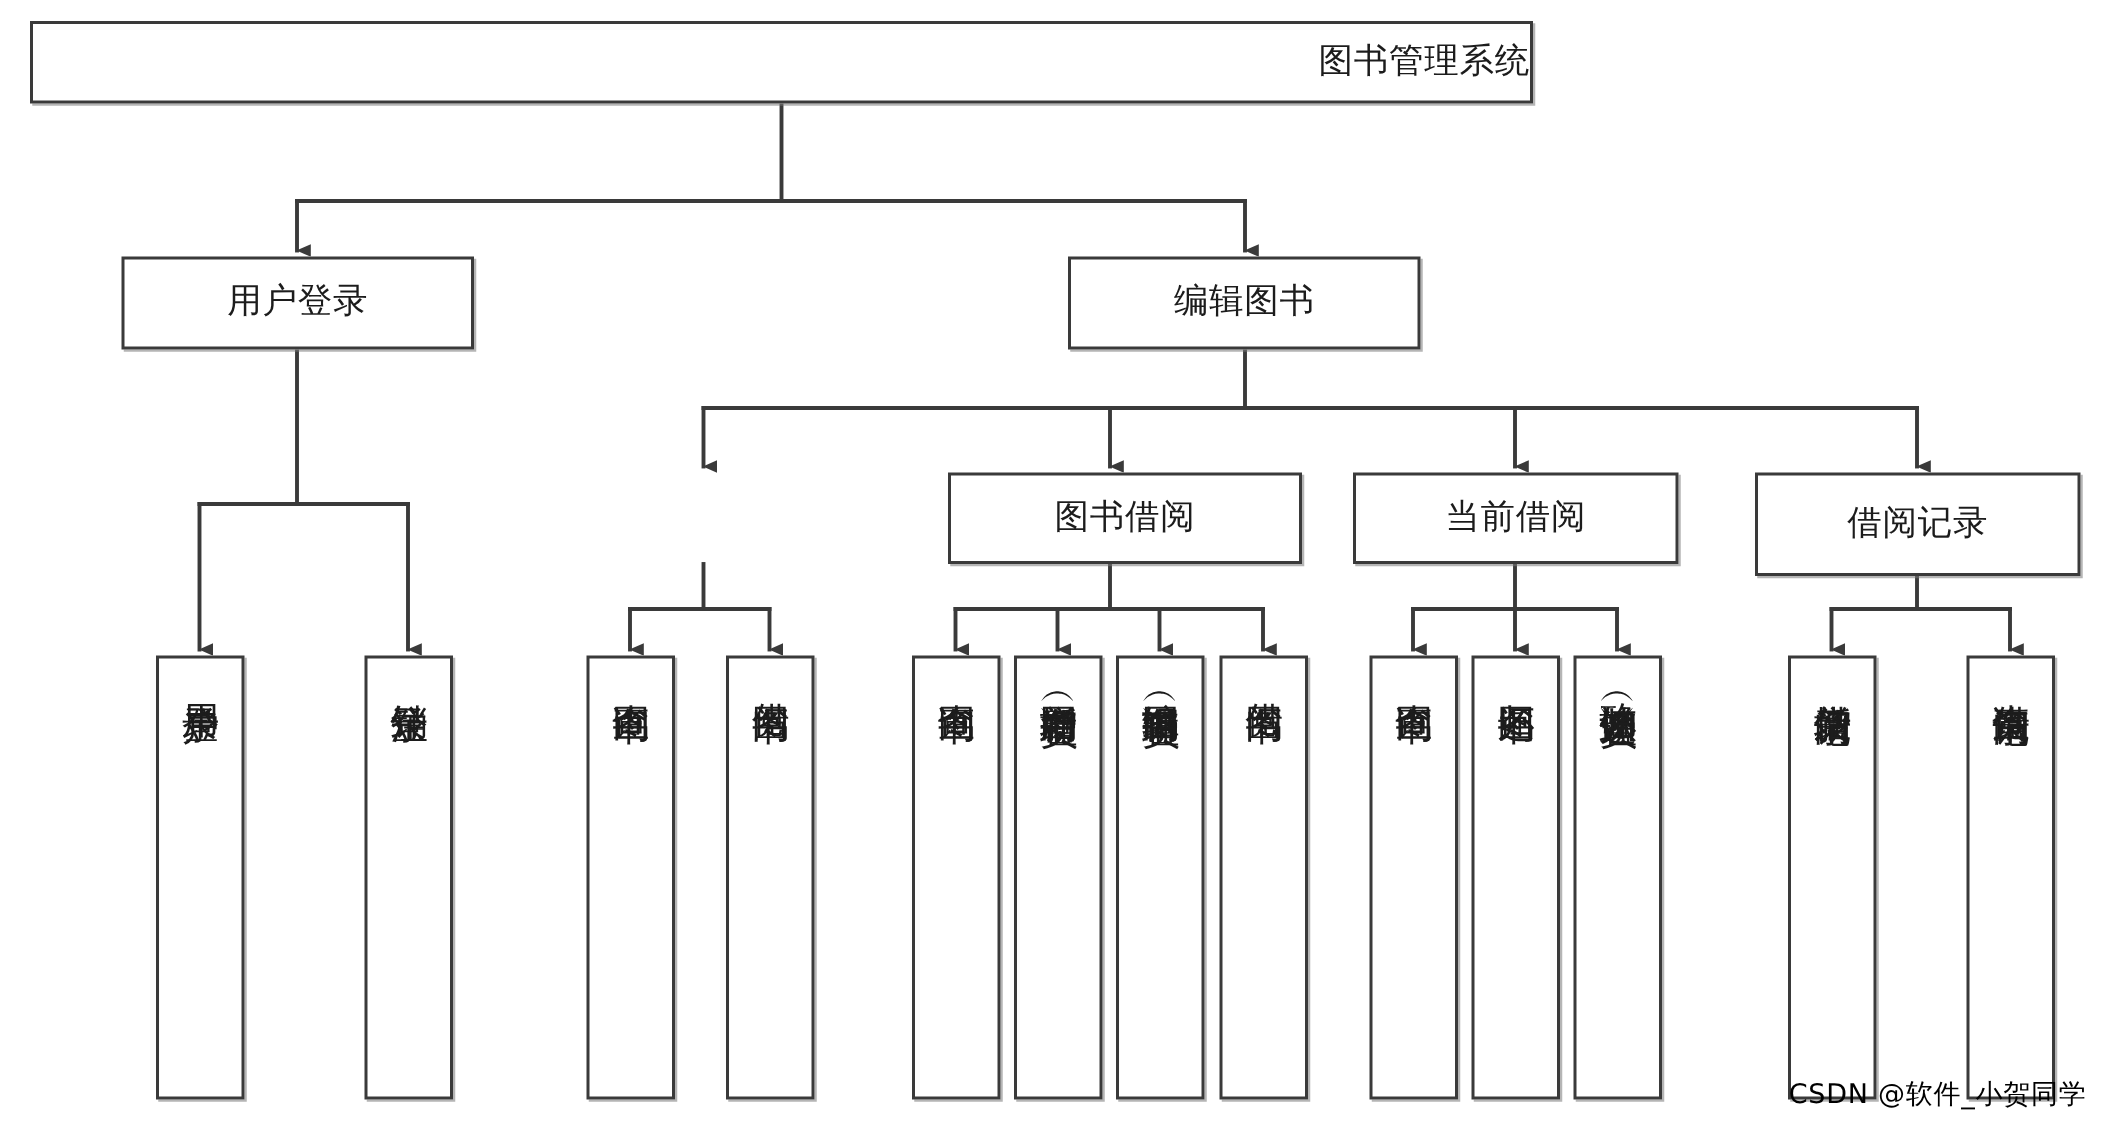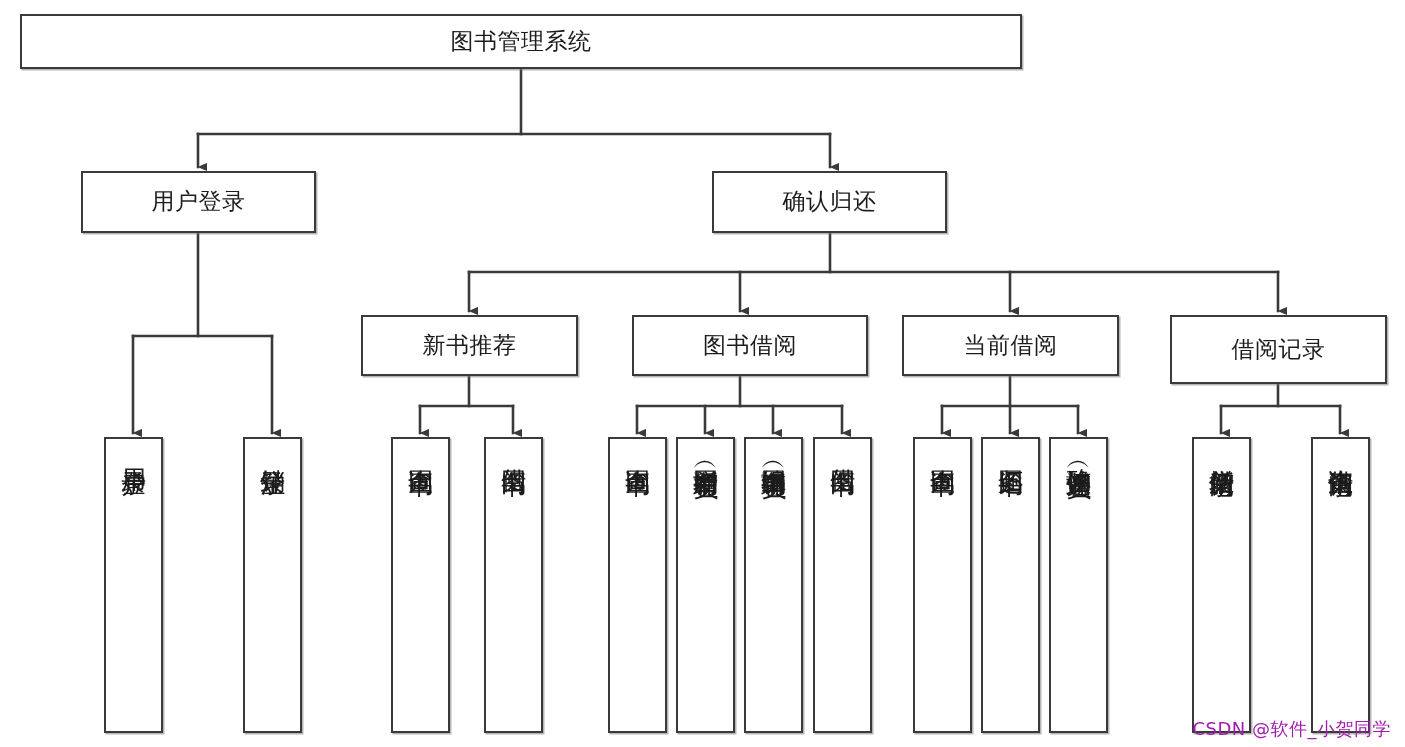--- a/index.html
+++ b/index.html
@@ -61,21 +61,21 @@
     font-size: 25px;
     line-height: 1.02;
     letter-spacing: 1px;
     white-space: nowrap;
   }
   .watermark {
     position: absolute;
     right: 14px;
     bottom: 6px;
     font-size: 18px;
-    color: #a21caf;
+    color: #000000;
     letter-spacing: 0.5px;
     user-select: none;
     white-space: nowrap;
   }
 </style>
 </head>
 <body>
 
 <div id="canvas">
 
@@ -125,34 +125,31 @@
       <path d="M1010,406 L1010,433" marker-end="url(#arrow)"></path>
       <path d="M1078,406 L1078,433" marker-end="url(#arrow)"></path>
 
       <path d="M1278,376 L1278,406"></path>
       <path d="M1221,406 L1340,406"></path>
       <path d="M1221,406 L1221,433" marker-end="url(#arrow)"></path>
       <path d="M1340,406 L1340,433" marker-end="url(#arrow)"></path>
     </g>
   </svg>
 
-  <div class="node root horiz" style="left:20px; top:14px; width:1002px; height:55px;">
+  <div class="node root horiz" style="left:20px; top:14px; width:1002px; height:55px;justify-content:flex-end;">
     <span class="lbl">图书管理系统</span>
   </div>
 
   <div class="node horiz" style="left:81px; top:171px; width:235px; height:62px;">
     <span class="lbl">用户登录</span>
   </div>
   <div class="node horiz" style="left:712px; top:171px; width:235px; height:62px;">
-    <span class="lbl">确认归还</span>
-  </div>
-
-  <div class="node horiz" style="left:361px; top:315px; width:217px; height:61px;">
-    <span class="lbl">新书推荐</span>
-  </div>
+    <span class="lbl">编辑图书</span>
+  </div>
+
   <div class="node horiz" style="left:632px; top:315px; width:236px; height:61px;">
     <span class="lbl">图书借阅</span>
   </div>
   <div class="node horiz" style="left:902px; top:315px; width:217px; height:61px;">
     <span class="lbl">当前借阅</span>
   </div>
   <div class="node horiz" style="left:1170px; top:315px; width:217px; height:69px;">
     <span class="lbl">借阅记录</span>
   </div>
 

